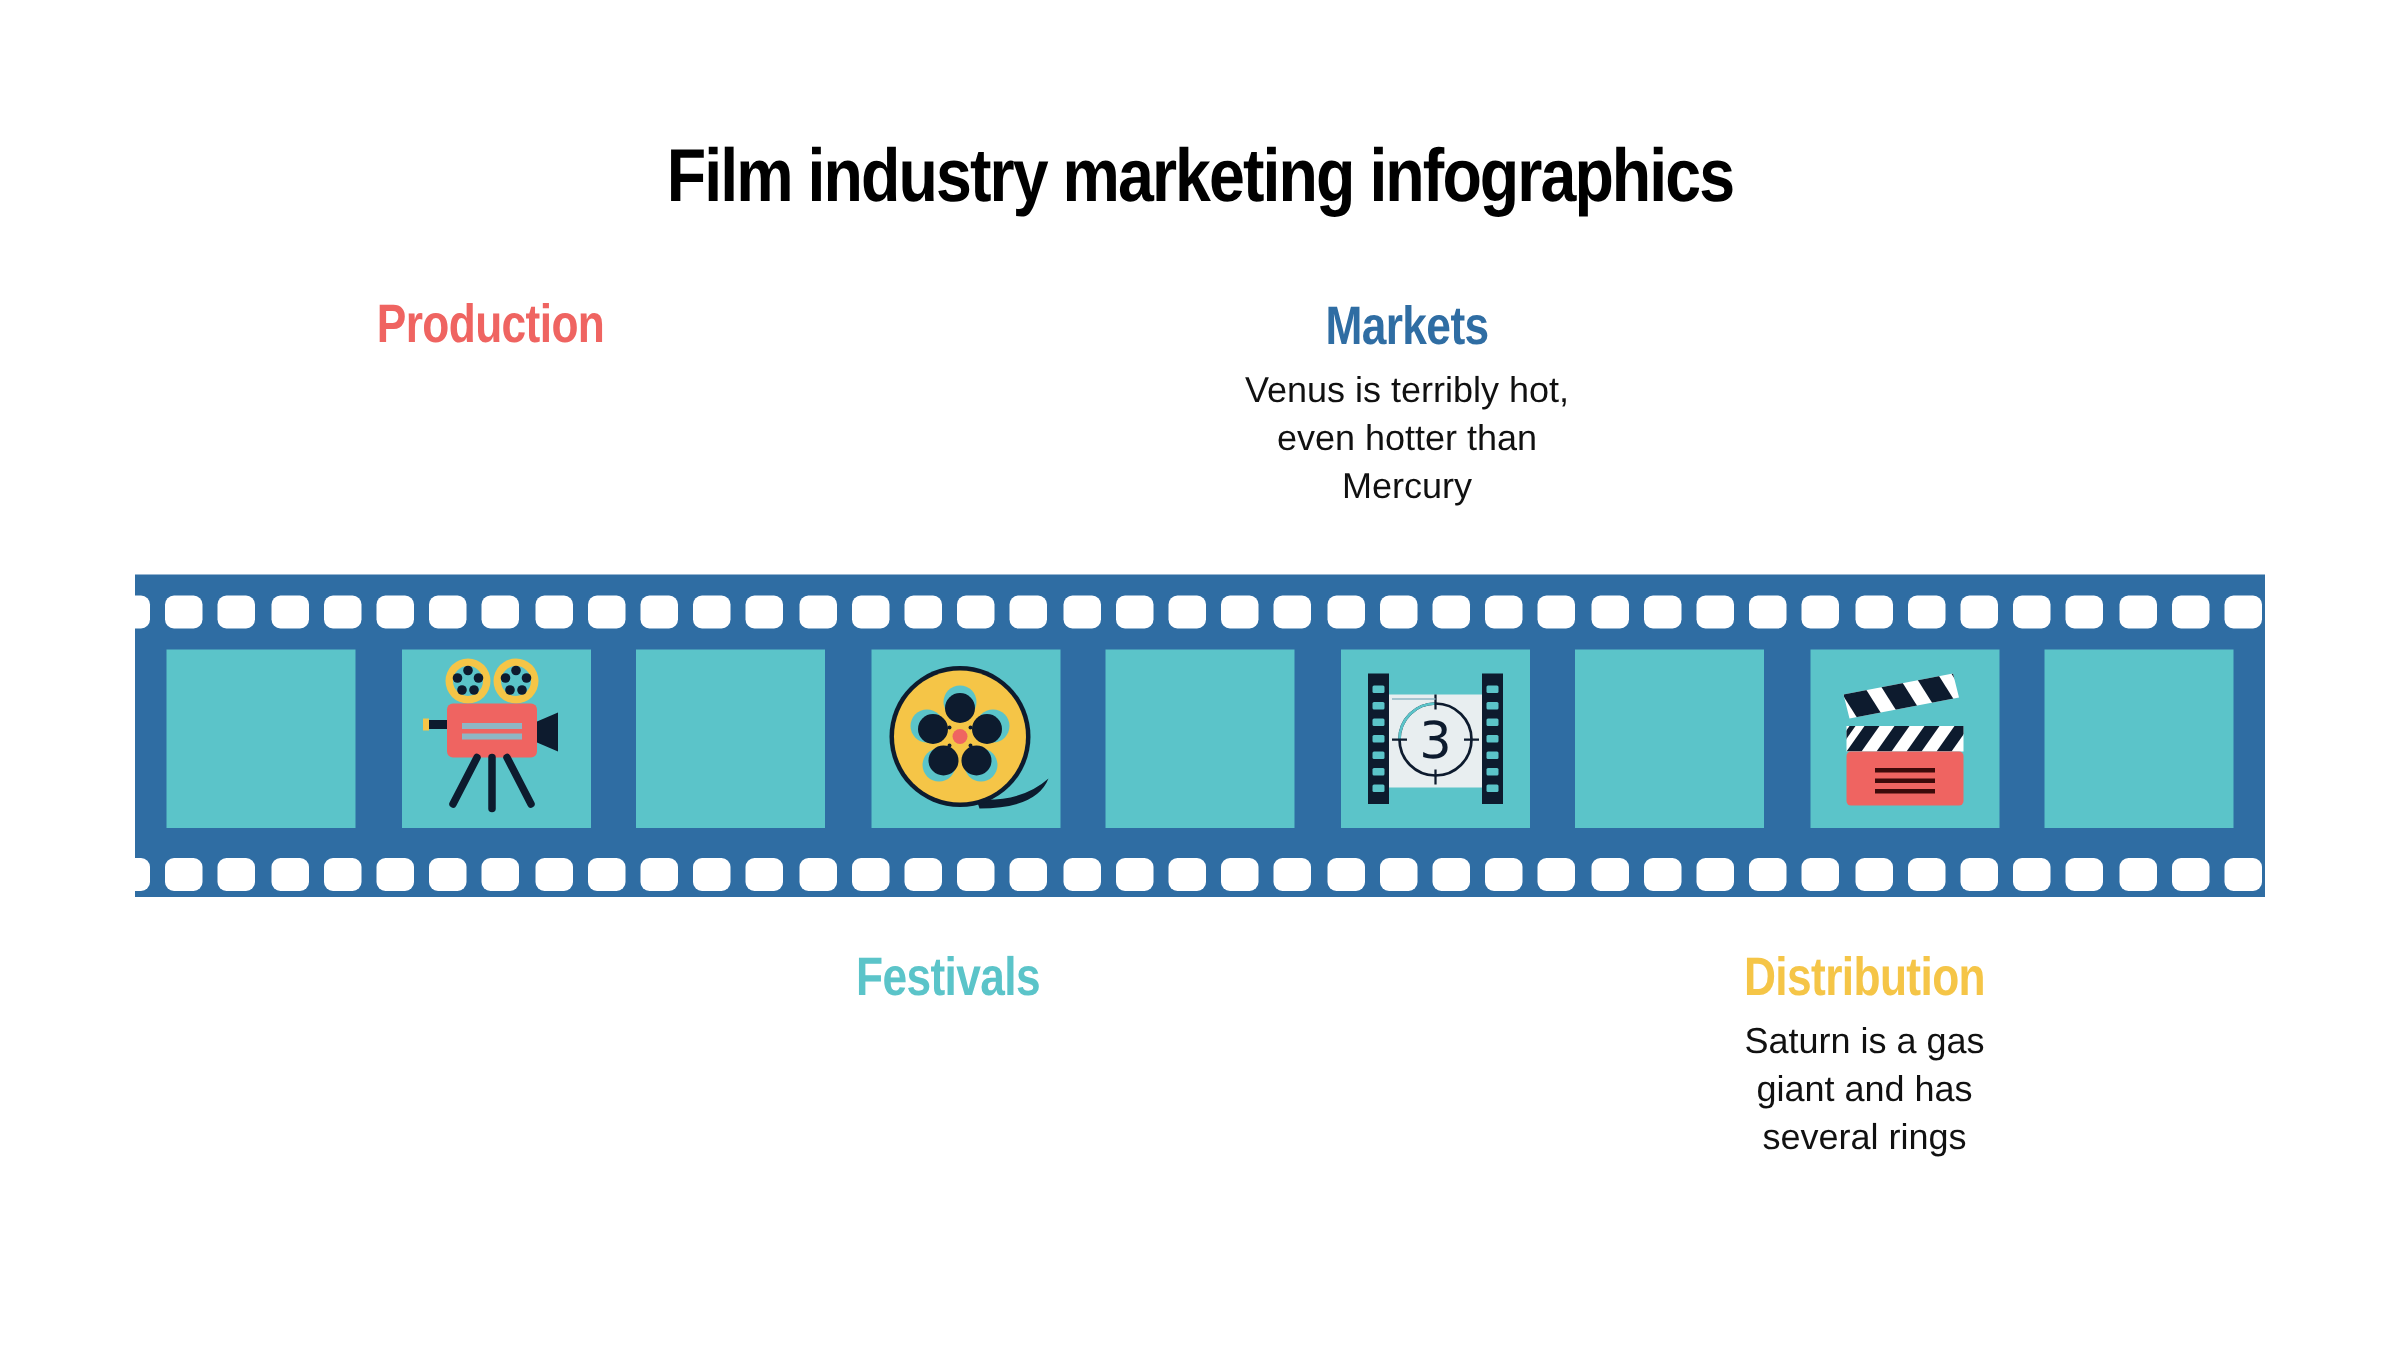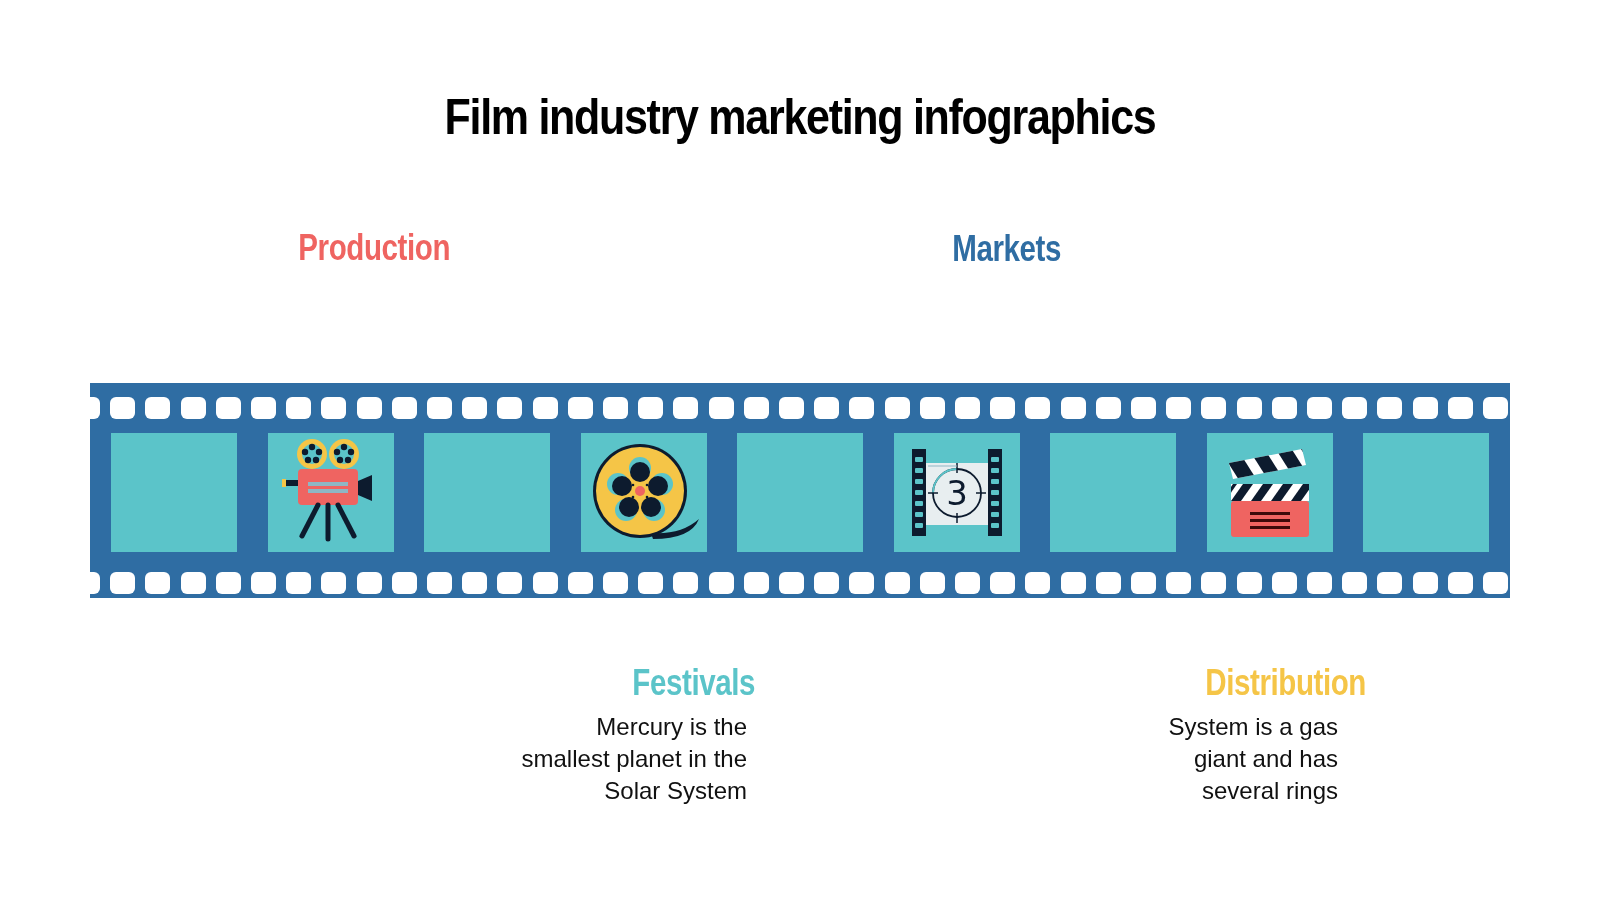--- a/index.html
+++ b/index.html
@@ -5,21 +5,21 @@
   html, body { margin: 0; padding: 0; }
   body {
     width: 1600px; height: 900px; background: #ffffff; position: relative; overflow: hidden;
     font-family: "Liberation Sans", sans-serif;
   }
   .title {
     position: absolute; left: 0; top: 88px; width: 1600px; text-align: center;
     font-family: "Liberation Sans", sans-serif; font-weight: bold; font-size: 50px;
     letter-spacing: -1.5px; color: #000; transform: scaleX(0.86); transform-origin: center;
   }
-  .block { position: absolute; width: 300px; text-align: right; margin-top: 32px; }
+  .block { position: absolute; width: 300px; text-align: center; }
   .block .heading {
     font-weight: bold; font-size: 36px; letter-spacing: -0.5px; line-height: 40px;
     transform: scaleX(0.82); transform-origin: center;
   }
   .block .body {
     margin-top: 8px; font-size: 24px; line-height: 32px; color: #111;
     width: 220px; margin-left: auto; margin-right: auto;
   }
   .strip {
     position: absolute; left: 90px; top: 383px; width: 1420px; height: 215px;
@@ -40,30 +40,30 @@
 <body>
 
 <div class="title">Film industry marketing infographics</div>
 
 <div class="block" style="left:177px; top:196px;">
   <div class="heading" style="color:#ef6461;">Production</div>
 </div>
 
 <div class="block" style="left:788px; top:197px;">
   <div class="heading" style="color:#2f6da3;">Markets</div>
+  <div class="body">Venus is terribly hot, even hotter than Mercury</div>
 </div>
 
 <div class="block" style="left:482px; top:631px;">
   <div class="heading" style="color:#5bc4c9;">Festivals</div>
-  <div class="body" style="width:230px;">Mercury is the smallest planet in the Solar System</div>
 </div>
 
 <div class="block" style="left:1093px; top:631px;">
   <div class="heading" style="color:#f5c547;">Distribution</div>
-  <div class="body" style="width:190px;">System is a gas giant and has several rings</div>
+  <div class="body" style="width:190px;">Saturn is a gas giant and has several rings</div>
 </div>
 
 <div class="strip">
   <div class="holes top">
       <div class="hole" style="left: -15px;"></div>
       <div class="hole" style="left: 20.2px;"></div>
       <div class="hole" style="left: 55.4px;"></div>
       <div class="hole" style="left: 90.6px;"></div>
       <div class="hole" style="left: 125.8px;"></div>
       <div class="hole" style="left: 161px;"></div>

